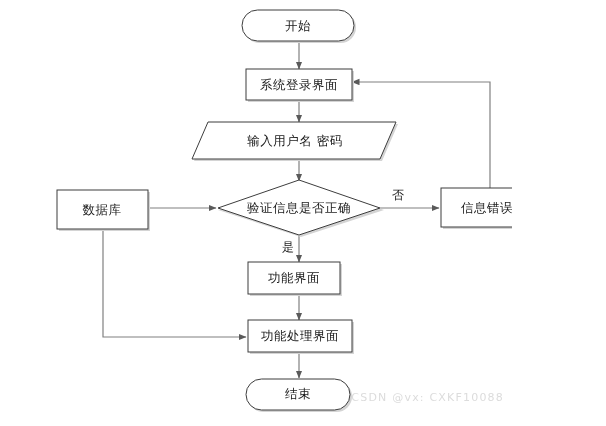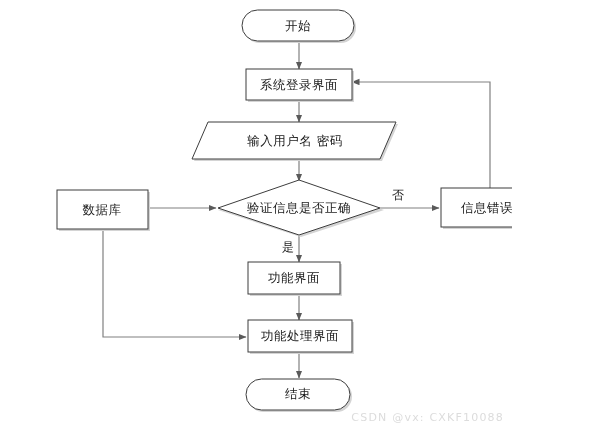--- a/index.html
+++ b/index.html
@@ -47,21 +47,21 @@
     stroke: none;
   }
   .connector {
     stroke: #808080;
     stroke-width: 1.2;
     fill: none;
   }
   .watermark {
     position: absolute;
     right: 8px;
-    bottom: 2px;
+    bottom: 22px;
     font-size: 11px;
     color: #dcdcdc;
     font-family: "DejaVu Sans", "Liberation Sans", sans-serif;
     letter-spacing: 1.2px;
     white-space: pre;
     user-select: none;
   }
 </style>
 </head>
 <body>

